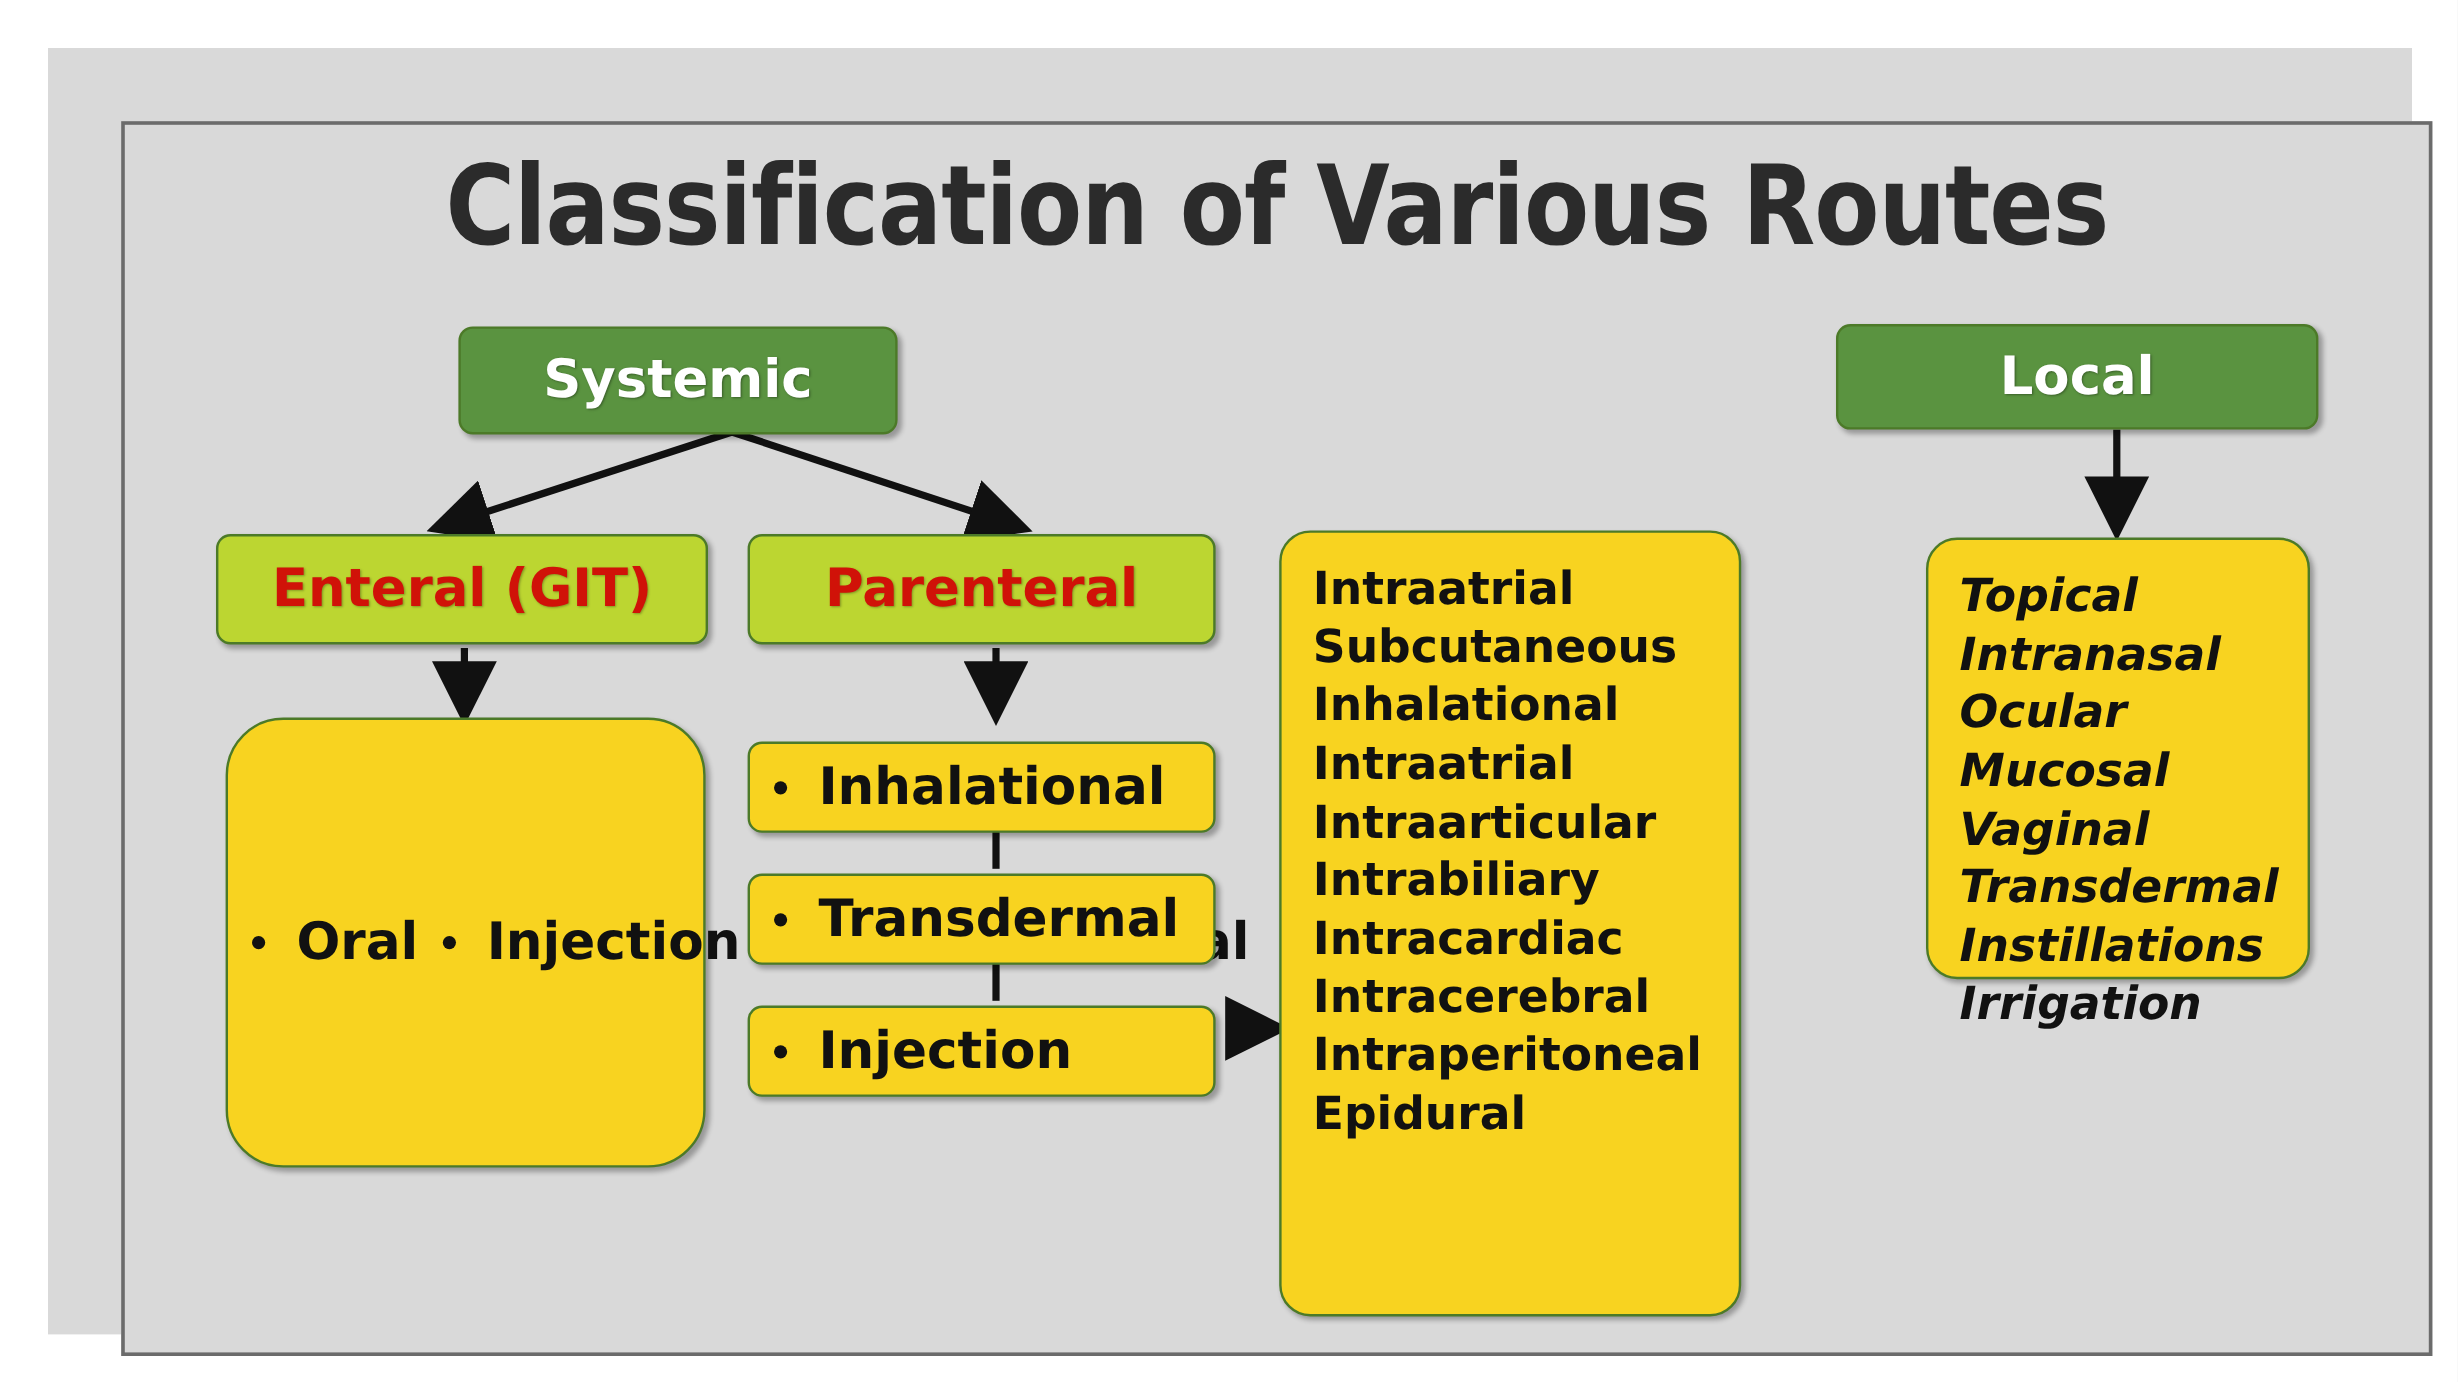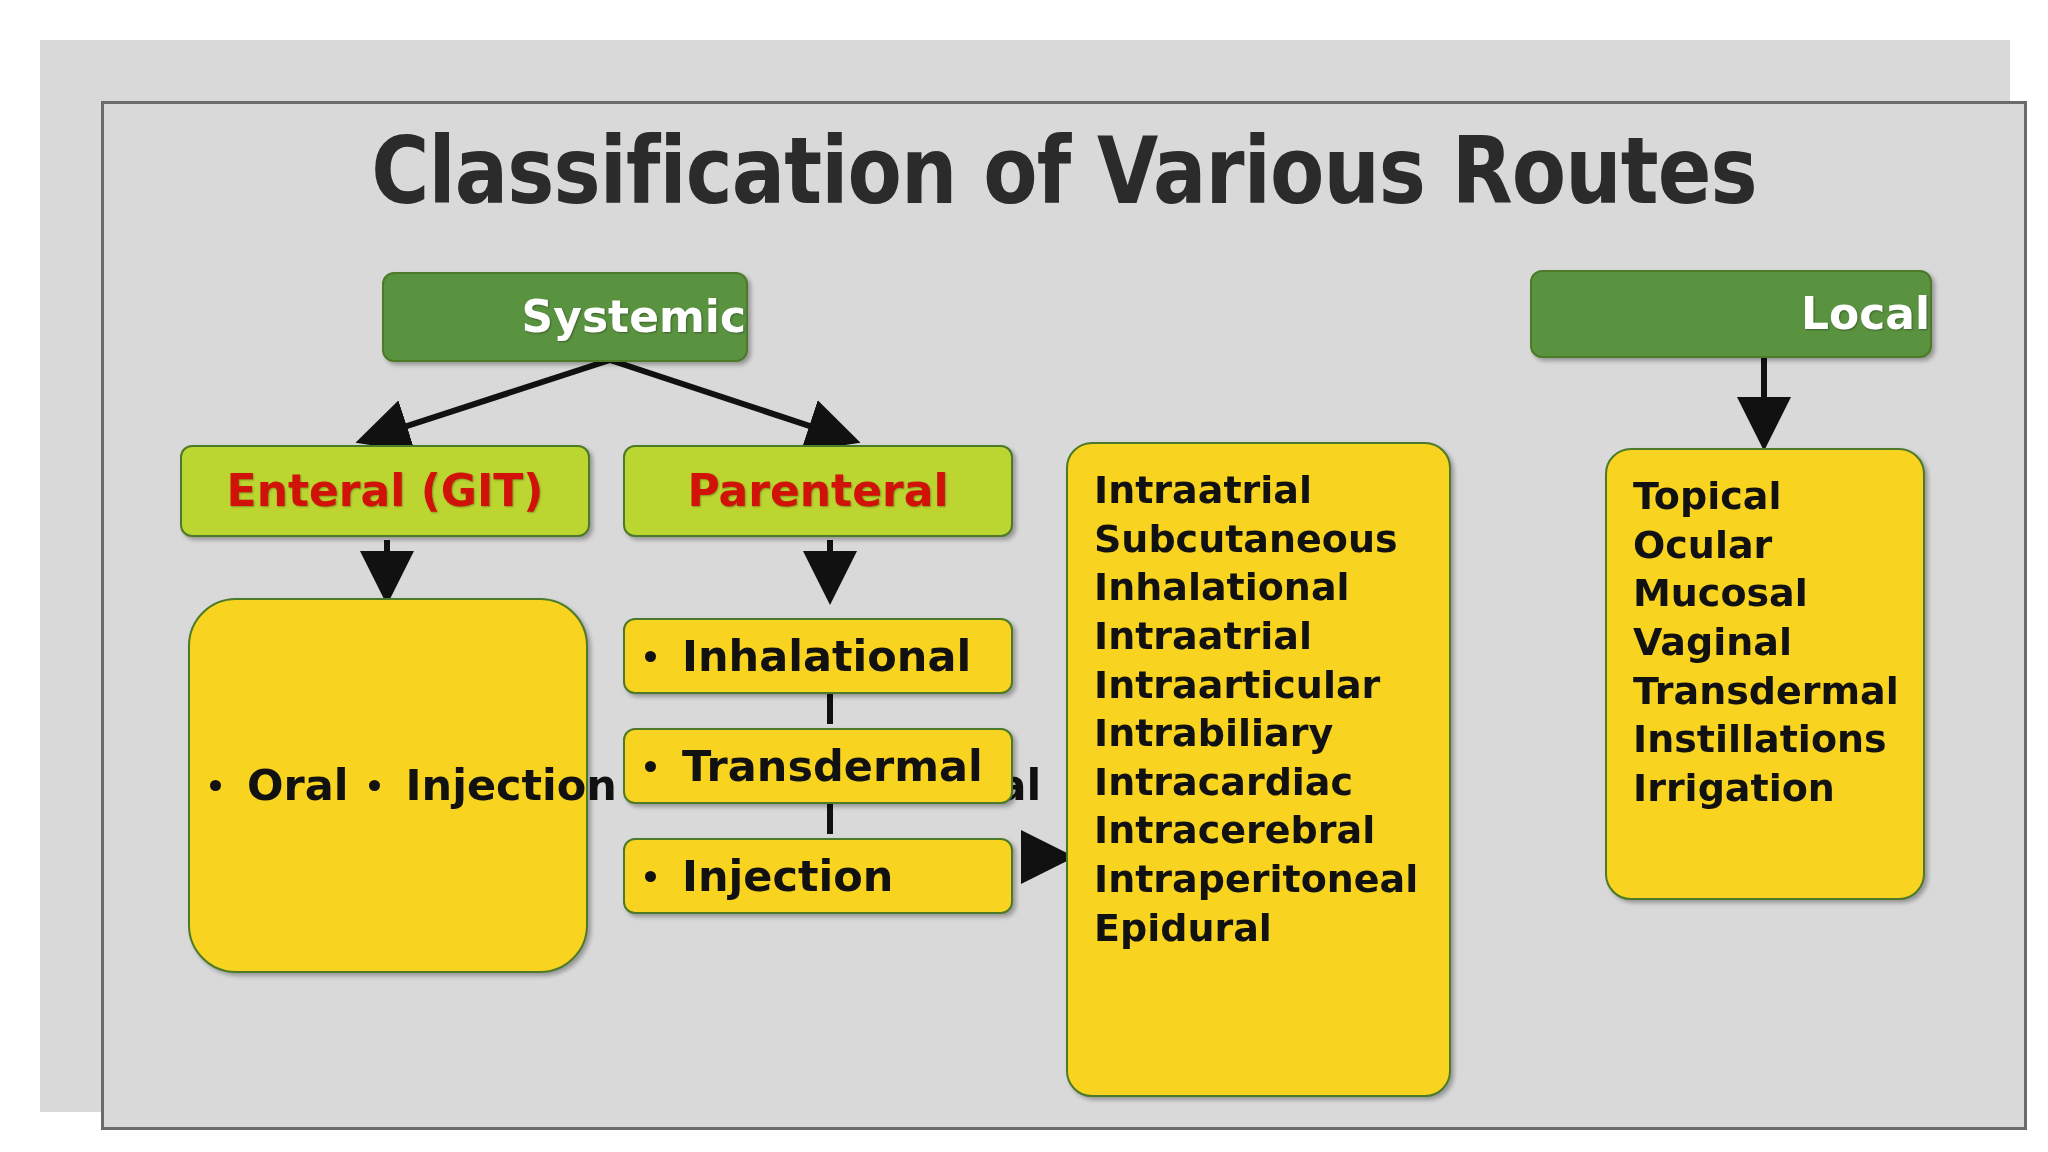--- a/index.html
+++ b/index.html
@@ -56,21 +56,21 @@
     position: absolute;
     box-sizing: border-box;
     border: 2px solid #4c7a28;
     border-radius: 12px;
     box-shadow: 3px 3px 4px rgba(0,0,0,0.30);
     display: flex;
     align-items: center;
   }
   .node.green {
     background: #5a9340;
-    justify-content: flex-end;
+    justify-content: center;
   }
   .node.lime {
     background: #bcd631;
     justify-content: center;
   }
   .node.yellow {
     background: #f8d320;
     margin-top: 20px;
   }
   .node-label {
@@ -273,22 +273,23 @@
       <div class="route-item">Inhalational</div>
       <div class="route-item">Intraatrial</div>
       <div class="route-item">Intraarticular</div>
       <div class="route-item">Intrabiliary</div>
       <div class="route-item">Intracardiac</div>
       <div class="route-item">Intracerebral</div>
       <div class="route-item">Intraperitoneal</div>
       <div class="route-item">Epidural</div>
     </div>
 
-  <div class="route-list" id="local-routes-list" style="left:1565px; top:408px; width:320px; height:452px;">
+  <div class="route-list" id="local-routes-list" style="left:1565px; top:408px; width:320px; height:368px;font-style:italic;">
       <div class="route-item">Topical</div>
+      <div class="route-item">Intranasal</div>
       <div class="route-item">Ocular</div>
       <div class="route-item">Mucosal</div>
       <div class="route-item">Vaginal</div>
       <div class="route-item">Transdermal</div>
       <div class="route-item">Instillations</div>
       <div class="route-item">Irrigation</div>
     </div>
 
 </div>
 

